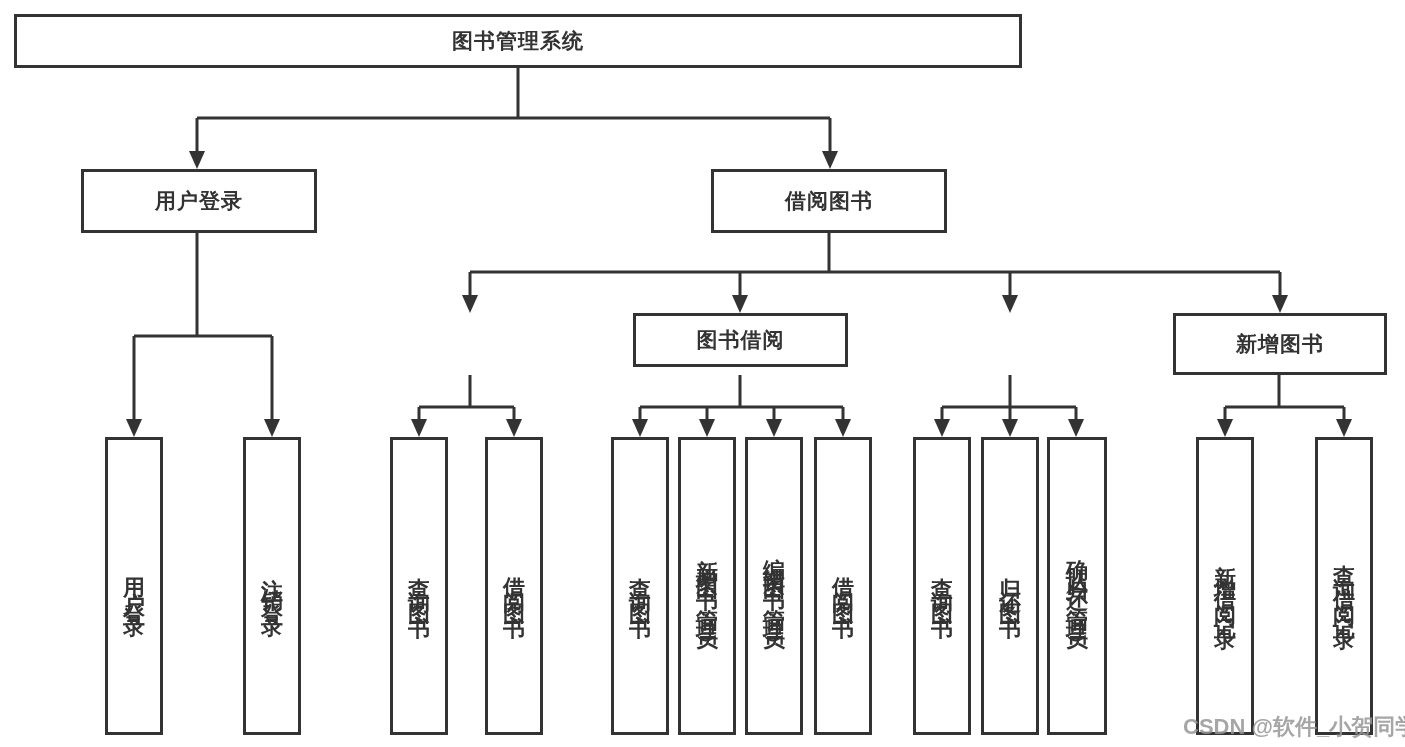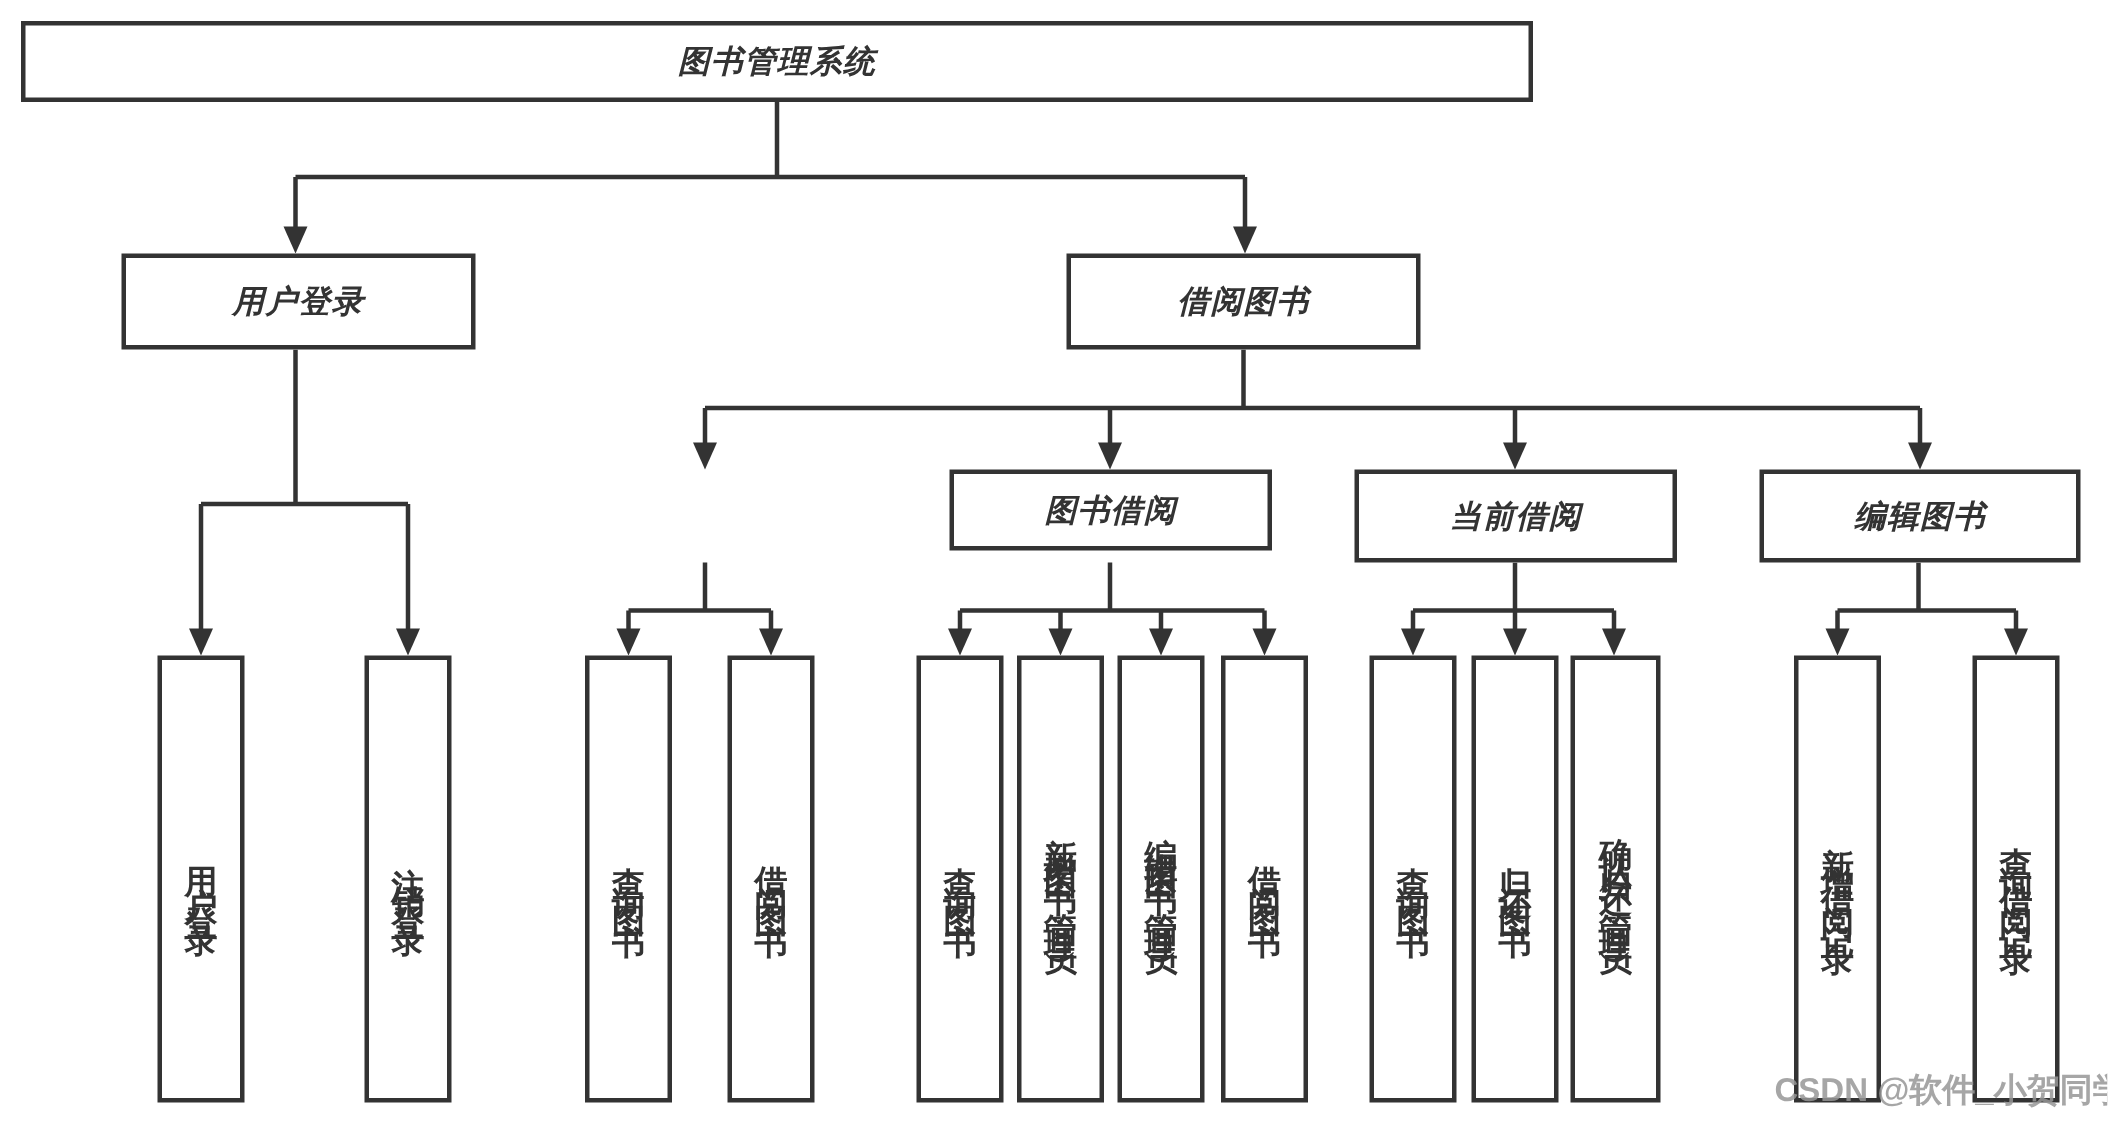--- a/index.html
+++ b/index.html
@@ -20,21 +20,20 @@
     align-items:center;
     justify-content:center;
     z-index:2;
     color:#333333;
   }
   .node .hlabel{
     font-size:21px;
     font-weight:600;
     letter-spacing:1px;
     white-space:nowrap;
-    font-style:italic;
   }
   .node .vtext{
     writing-mode:vertical-rl;
     text-orientation:mixed;
     font-size:22px;
     font-weight:600;
     line-height:1;
     white-space:nowrap;
   }
   .watermark{
@@ -89,25 +88,22 @@
   <div class="node" style="left:81px;top:169px;width:236px;height:64px">
     <span class="hlabel">用户登录</span>
   </div>
   <div class="node" style="left:711px;top:169px;width:236px;height:64px">
     <span class="hlabel">借阅图书</span>
   </div>
 
   <div class="node" style="left:633px;top:313px;width:215px;height:54px">
     <span class="hlabel">图书借阅</span>
   </div>
-  <div class="node" style="left:903px;top:313px;width:215px;height:62px">
-    <span class="hlabel">当前借阅</span>
-  </div>
   <div class="node" style="left:1173px;top:313px;width:214px;height:62px">
-    <span class="hlabel">编辑图书</span>
+    <span class="hlabel">新增图书</span>
   </div>
 
   <div class="node" style="left:105px;top:437px;width:58px;height:298px">
     <span class="vtext" style="letter-spacing: 13px;">用户登录</span>
   </div>
   <div class="node" style="left:243px;top:437px;width:58px;height:298px">
     <span class="vtext" style="letter-spacing: 13px;">注销登录</span>
   </div>
 
   <div class="node" style="left:390px;top:437px;width:58px;height:298px">

